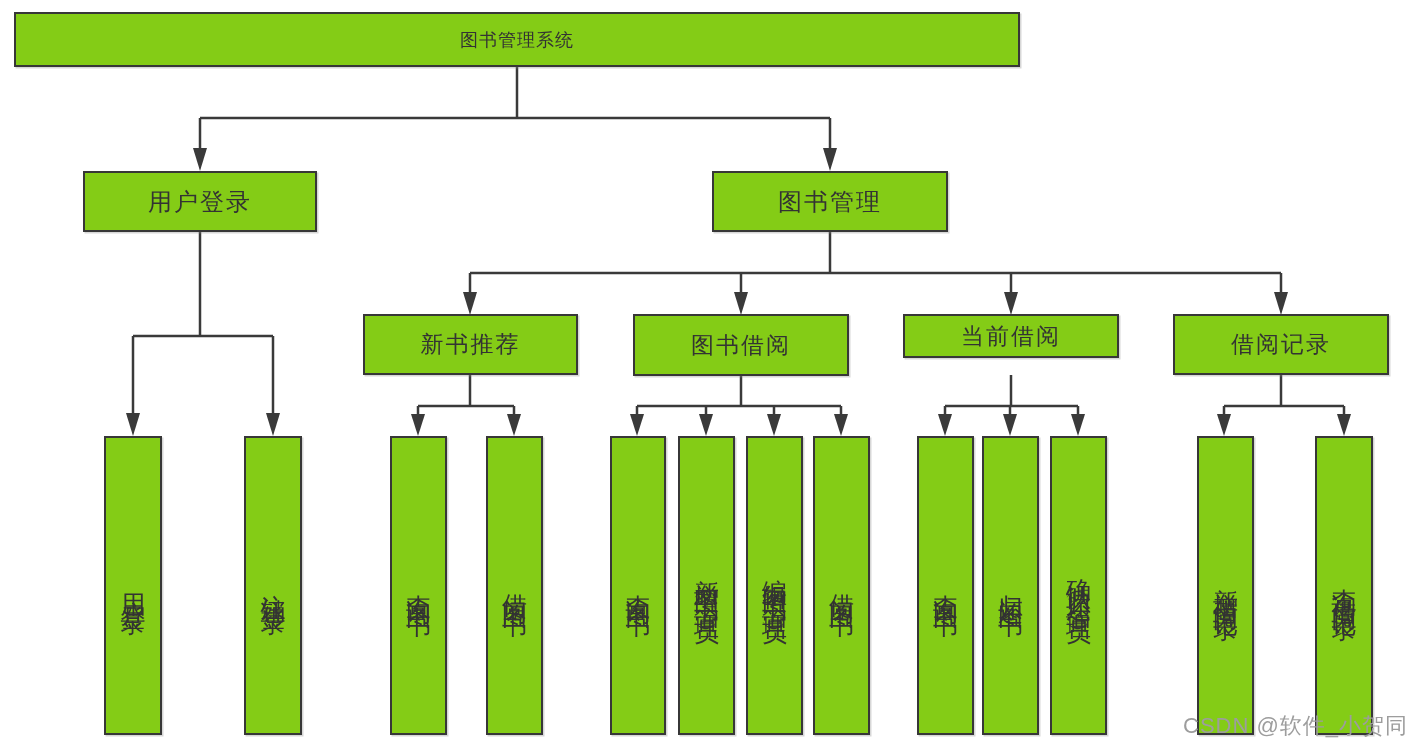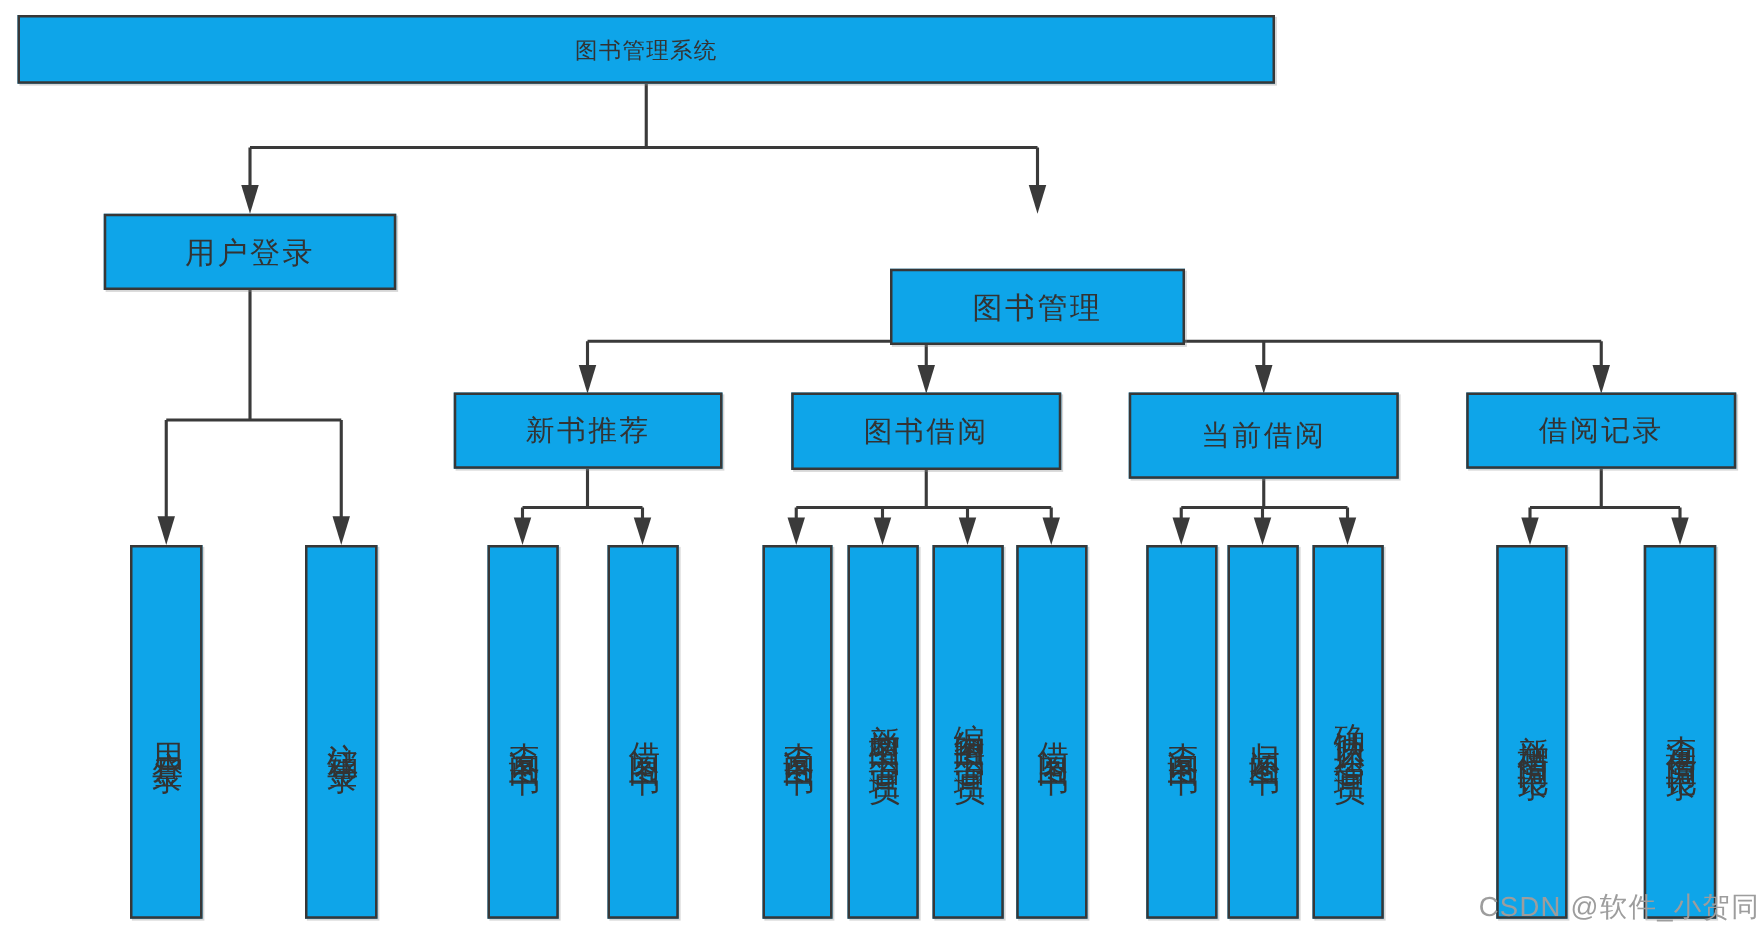--- a/index.html
+++ b/index.html
@@ -3,21 +3,21 @@
 <meta charset="utf-8">
 <style>
   html,body{margin:0;padding:0;background:#ffffff;}
   body{
     width:1405px;height:747px;position:relative;overflow:hidden;
     font-family:"Liberation Sans","DejaVu Sans",sans-serif;color:#333;
   }
   .canvas{position:absolute;inset:0;width:1405px;height:747px;}
   svg.connectors{position:absolute;left:0;top:0;z-index:1;}
   .node{
-    position:absolute;z-index:2;background:#0ea5e9;
+    position:absolute;z-index:2;background:#84cc16;
     border:2.5px solid #373737;box-sizing:border-box;
     display:flex;align-items:center;justify-content:center;
     box-shadow:1.5px 1.5px 0 rgba(140,140,140,.35);
     text-align:center;color:#333;
   }
   .node-root{font-size:18px;letter-spacing:1px;}
   .node-l2{font-size:24px;letter-spacing:2px;}
   .node-l3{font-size:23px;letter-spacing:2px;}
   .leaf span{
     writing-mode:vertical-rl;text-orientation:mixed;
@@ -100,31 +100,31 @@
     </g>
   </svg>
 
   <div class="node node-root" style="left:14px;top:12px;width:1006px;height:55px;">
     <span>图书管理系统</span>
   </div>
 
   <div class="node node-l2" style="left:83px;top:171px;width:234px;height:61px;">
     <span>用户登录</span>
   </div>
-  <div class="node node-l2" style="left:712px;top:171px;width:236px;height:61px;margin-top:44px;">
+  <div class="node node-l2" style="left:712px;top:171px;width:236px;height:61px;">
     <span>图书管理</span>
   </div>
 
   <div class="node node-l3" style="left:363px;top:314px;width:215px;height:61px;">
     <span>新书推荐</span>
   </div>
   <div class="node node-l3" style="left:633px;top:314px;width:216px;height:62px;">
     <span>图书借阅</span>
   </div>
-  <div class="node node-l3" style="left:903px;top:314px;width:216px;height:69px;">
+  <div class="node node-l3" style="left:903px;top:314px;width:216px;height:44px;">
     <span>当前借阅</span>
   </div>
   <div class="node node-l3" style="left:1173px;top:314px;width:216px;height:61px;text-align:center;">
     <span>借阅记录</span>
   </div>
 
   <div class="node leaf" style="left:104px;top:436px;width:58px;height:299px;">
     <span>用户登录</span>
   </div>
   <div class="node leaf" style="left:244px;top:436px;width:58px;height:299px;">

